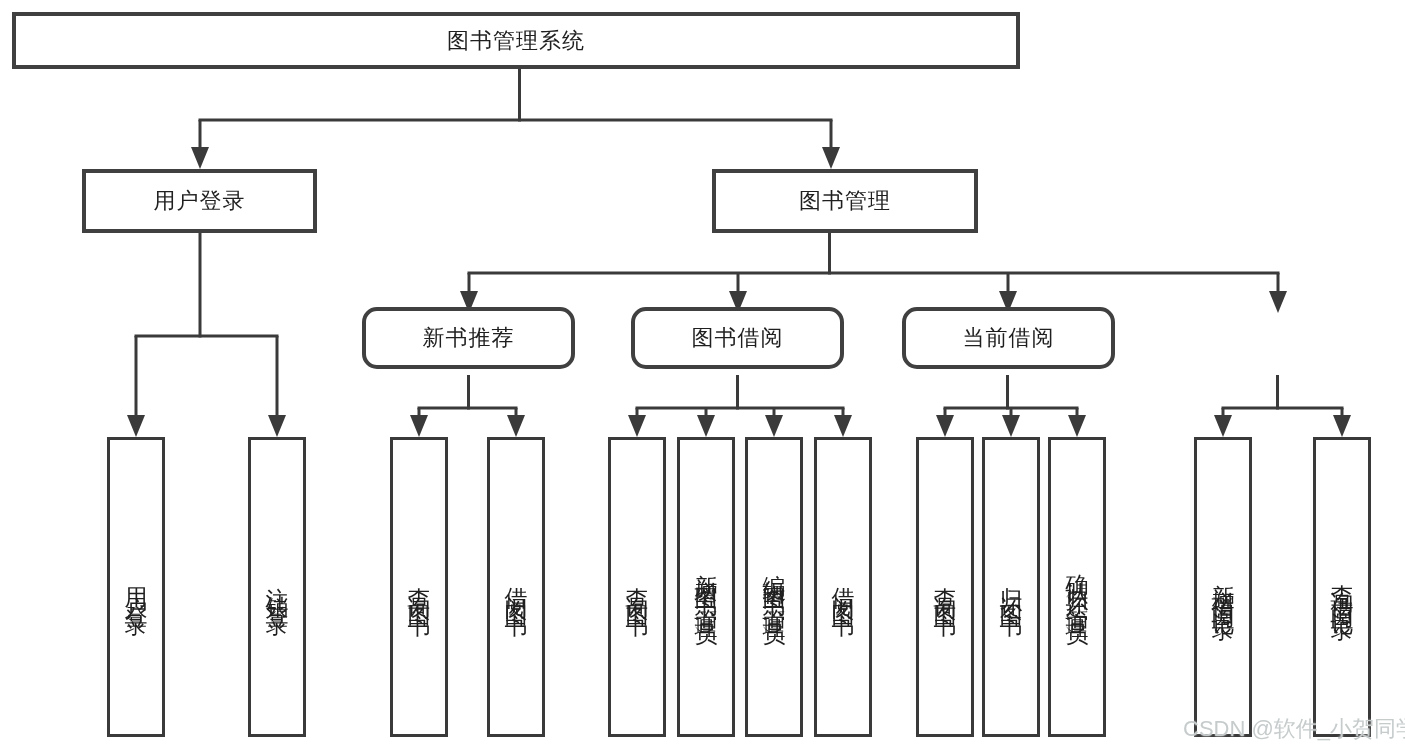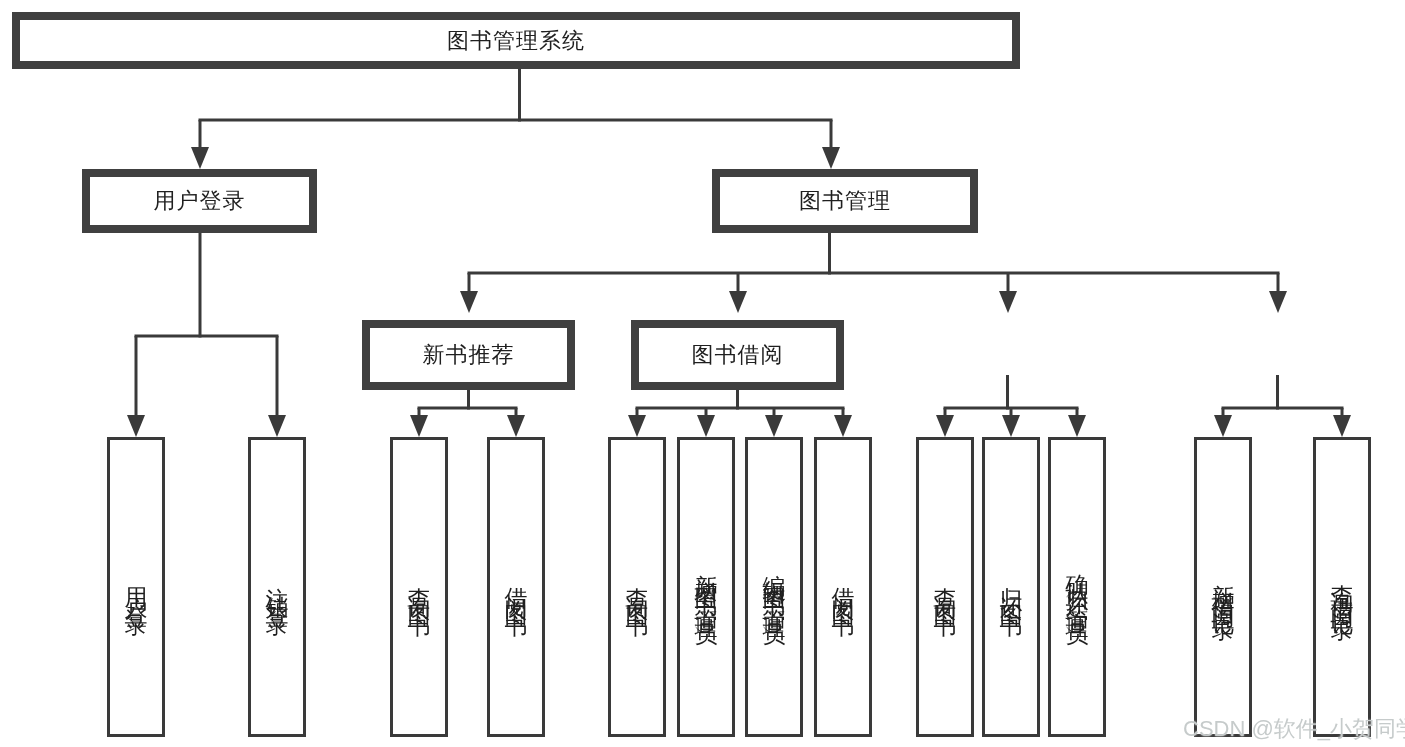--- a/index.html
+++ b/index.html
@@ -19,33 +19,33 @@
     position: absolute;
     left: 0;
     top: 0;
     width: 1405px;
     height: 747px;
   }
   .box {
     position: absolute;
     box-sizing: border-box;
     background: #ffffff;
-    border: 8px solid #404040;
+    border: 4px solid #404040;
     display: flex;
     align-items: center;
     justify-content: center;
     font-size: 22px;
     letter-spacing: 1px;
     color: #1f1f1f;
     z-index: 2;
   }
   .root  { left: 12px;  top: 12px;  width: 1008px; height: 57px; }
   .l2a   { left: 82px;  top: 169px; width: 235px;  height: 64px; }
   .l2b   { left: 712px; top: 169px; width: 266px;  height: 64px; }
-  .l3    { top: 320px; width: 213px; height: 70px; }
+  .l3    { top: 307px; width: 213px; height: 62px; border-radius: 15px; }
   .l3a   { left: 362px; }
   .l3b   { left: 631px; }
   .l3c   { left: 902px; }
   .l3d   { left: 1171px; width: 214px; }
   .leaf {
     position: absolute;
     box-sizing: border-box;
     top: 437px;
     width: 58px;
     height: 300px;
@@ -158,20 +158,21 @@
     </g>
   </svg>
 
   <div class="box root">图书管理系统</div>
 
   <div class="box l2a">用户登录</div>
   <div class="box l2b">图书管理</div>
 
   <div class="box l3 l3a">新书推荐</div>
   <div class="box l3 l3b">图书借阅</div>
+  <div class="box l3 l3c">当前借阅</div>
 
   <div class="leaf" style="left:107px">
     <span class="vtext">用户登录</span>
   </div>
   <div class="leaf" style="left:248px">
     <span class="vtext">注销登录</span>
   </div>
 
   <div class="leaf" style="left:390px">
     <span class="vtext">查询图书</span>

